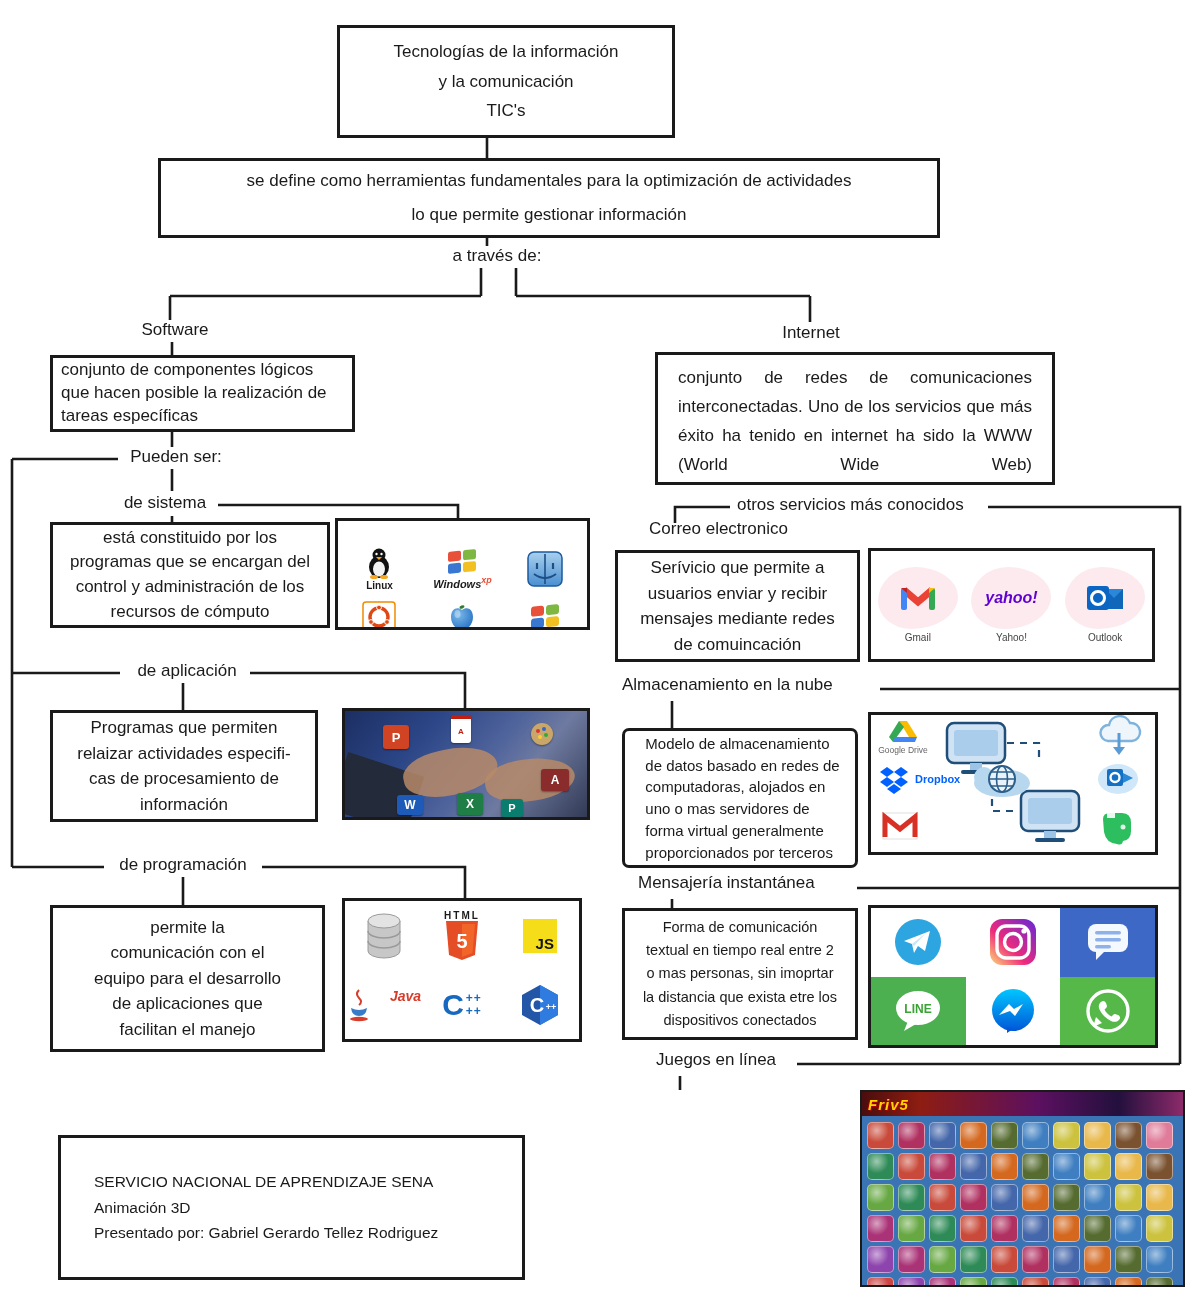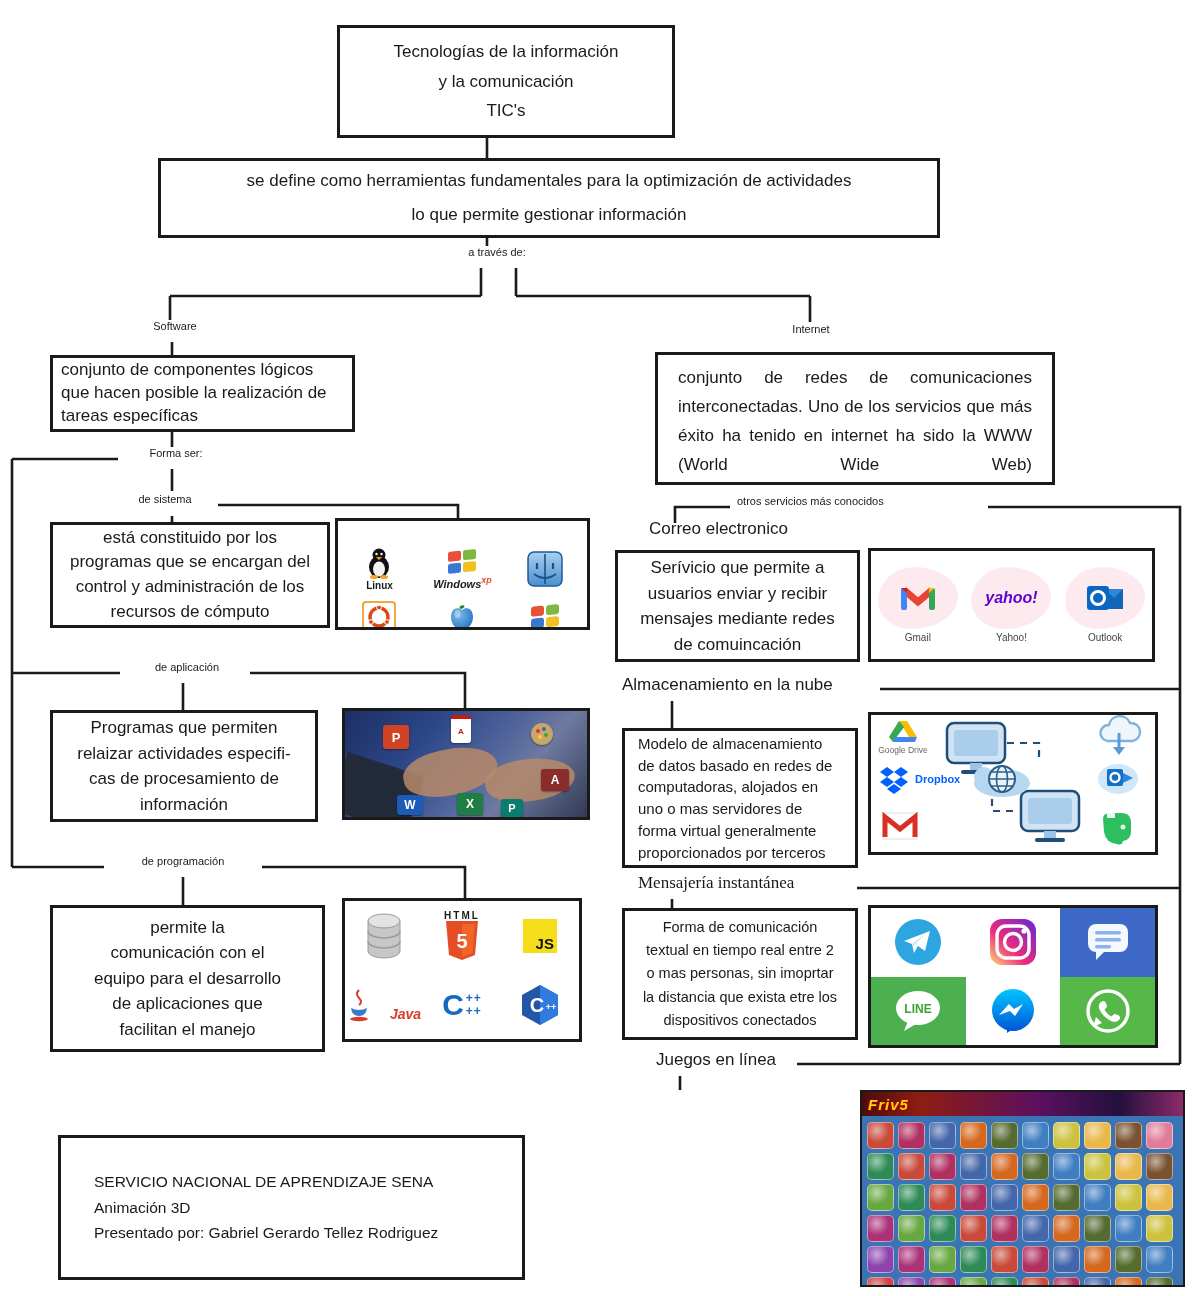--- a/index.html
+++ b/index.html
@@ -2,21 +2,21 @@
 <html><head>
 <meta charset="utf-8">
 <style>
   html,body{margin:0;padding:0;background:#ffffff;}
   #canvas{position:relative;width:1200px;height:1296px;background:#fff;overflow:hidden;
           font-family:"Liberation Sans", sans-serif;color:#1a1a1a;}
   svg.wires{position:absolute;left:0;top:0;z-index:1;}
   .box{position:absolute;z-index:2;background:#fff;border:3px solid #1a1a1a;box-sizing:border-box;
        display:flex;align-items:center;justify-content:center;text-align:center;
        font-size:17px;line-height:1.5;}
-  .lbl{position:absolute;z-index:2;font-size:11px;line-height:1.2;}
+  .lbl{position:absolute;z-index:2;font-size:17px;line-height:1.2;}
   .imgbox{position:absolute;z-index:2;border:3px solid #1a1a1a;box-sizing:border-box;background:#fff;overflow:hidden;}
   .preline{white-space:pre-line;}
   .center{text-align:center;}
 
   
   .os-grid{display:flex;flex-wrap:wrap;width:100%;height:100%;align-items:center;margin-top:21px;}
   .os-item{width:33.33%;height:50%;display:flex;flex-direction:column;align-items:center;justify-content:center;gap:1px;}
   .os-name{font-size:10px;font-weight:bold;}
   .winword{font-size:11px;font-weight:bold;font-style:italic;}
   .winword sup{color:#e8503a;font-size:9px;}
@@ -120,21 +120,21 @@
   <div class="lbl center" style="left:437px;top:246px;width:120px;">a través de:</div>
 
   <div class="lbl center" style="left:130px;top:320px;width:90px;">Software</div>
 
   <div class="box" style="left:50px;top:355px;width:305px;height:77px;justify-content:flex-start;text-align:left;padding:2px 8px;line-height:1.35;">
     <span class="preline">conjunto de componentes lógicos
 que hacen posible la realización de
 tareas específicas</span>
   </div>
 
-  <div class="lbl center" style="left:120px;top:447px;width:112px;">Forma ser:</div>
+  <div class="lbl center" style="left:120px;top:447px;width:112px;">Pueden ser:</div>
 
   <div class="lbl center" style="left:113px;top:493px;width:104px;">de sistema</div>
   <div class="box" style="left:50px;top:522px;width:280px;height:106px;line-height:1.45;">
     <span class="preline">está constituido por los
 programas que se encargan del
 control y administración de los
 recursos de cómputo</span>
   </div>
 
   <div class="imgbox" style="left:335px;top:518px;width:255px;height:112px;">
@@ -271,21 +271,21 @@
           <polygon points="18,3 31,3 28.5,32 18,36" fill="#f16529"></polygon>
           <text x="18" y="27" text-anchor="middle" font-size="20" font-weight="bold" fill="#fff" font-family="Liberation Sans, sans-serif">5</text>
         </svg>
       </div>
       <div class="prog-item">
         <div class="js-sq">
             <span>JS</span>
           </div>
       </div>
       <div class="prog-item">
-        <div style="display:flex;align-items:flex-end;gap:19px;">
+        <div style="display:flex;gap:19px;">
           <svg width="24" height="34" viewBox="0 0 24 34">
             <path d="M12 2 q-4 4 0 8 q4 4 0 7" fill="none" stroke="#d63d2c" stroke-width="2"></path>
             <path d="M4 20 q8 4 16 0 q-1 8 -8 8 q-7 0 -8 -8 z" fill="#1565c0" opacity="0.85"></path>
             <ellipse cx="12" cy="31" rx="9" ry="2.2" fill="#d63d2c"></ellipse>
           </svg>
           <span class="java-word">Java</span>
         </div>
       </div>
       <div class="prog-item">
         <div class="cpp-wrap">
@@ -347,21 +347,21 @@
             <rect x="2" y="5" width="22" height="24" rx="3" fill="#0a66c2"></rect>
             <circle cx="13" cy="17" r="6.5" fill="none" stroke="#fff" stroke-width="3"></circle>
           </svg>
         </div>
         <span class="email-name">Outlook</span>
       </div>
     </div>
   </div>
 
   <div class="lbl" style="left:622px;top:675px;width:260px;font-size:17px;">Almacenamiento en la nube</div>
-  <div class="box" style="left:622px;top:728px;width:236px;height:140px;font-size:15px;justify-content:flex-start;text-align:left;padding:4px 8px 4px 13px;line-height:1.45;">
+  <div class="box" style="left:622px;top:728px;width:236px;height:140px;font-size:15px;justify-content:center;text-align:left;padding:4px 8px 4px 13px;line-height:1.45;border-radius:7px;">
     <span class="preline">Modelo de almacenamiento
 de datos basado en redes de
 computadoras, alojados en
 uno o mas servidores de
 forma virtual generalmente
 proporcionados por terceros</span>
   </div>
   <div class="imgbox" style="left:868px;top:712px;width:290px;height:143px;">
     <svg width="284" height="137" viewBox="0 0 284 137">
 
@@ -426,21 +426,21 @@
       </g>
 
       <g>
         <path d="M232 104 q0-6 7-6 h12 q9 0 9 10 v8 q0 9-8 10 q-1 5-6 3 q-11-1 -13-12 z" fill="#2dbe60"></path>
         <rect x="236" y="98" width="8" height="5" fill="#fff" opacity="0.9"></rect>
         <circle cx="252" cy="112" r="2.5" fill="#fff" opacity="0.85"></circle>
       </g>
     </svg>
   </div>
 
-  <div class="lbl" style="left:638px;top:873px;width:225px;font-size:17px;font-family:Liberation Serif, serif;">Mensajería instantánea</div>
+  <div class="lbl" style="left:638px;top:873px;width:225px;font-size:17px;">Mensajería instantánea</div>
   <div class="box" style="left:622px;top:908px;width:236px;height:132px;font-size:14.5px;line-height:1.6;">
     <span class="preline">Forma de comunicación
 textual en tiempo real entre 2
 o mas personas, sin imoprtar
 la distancia que exista etre los
 dispositivos conectados</span>
   </div>
   <div class="imgbox" style="left:868px;top:905px;width:290px;height:143px;">
     <div class="msg-grid">
       <div class="msg-tile" style="background:#fff;">

